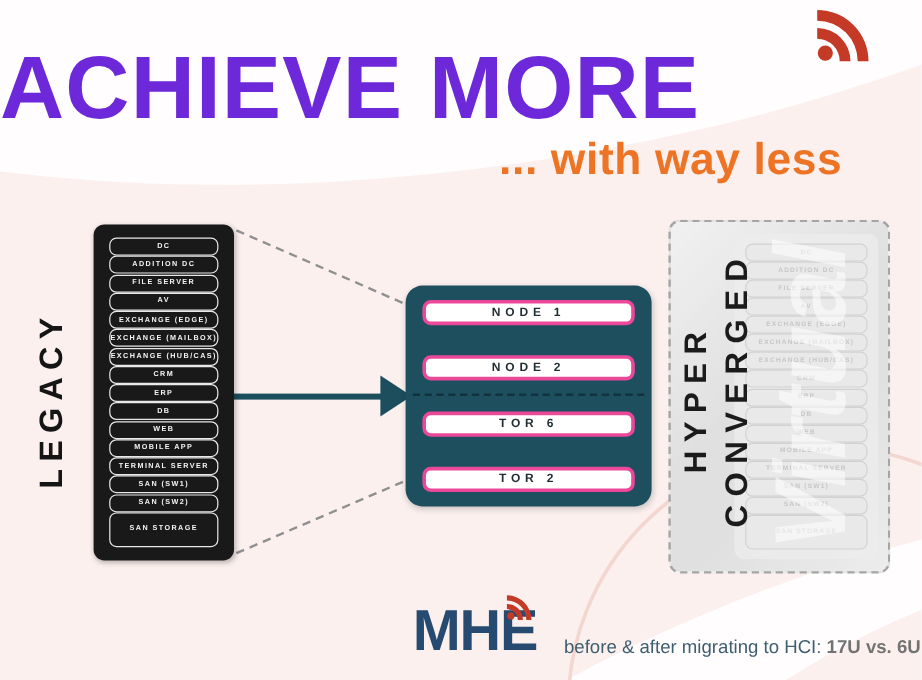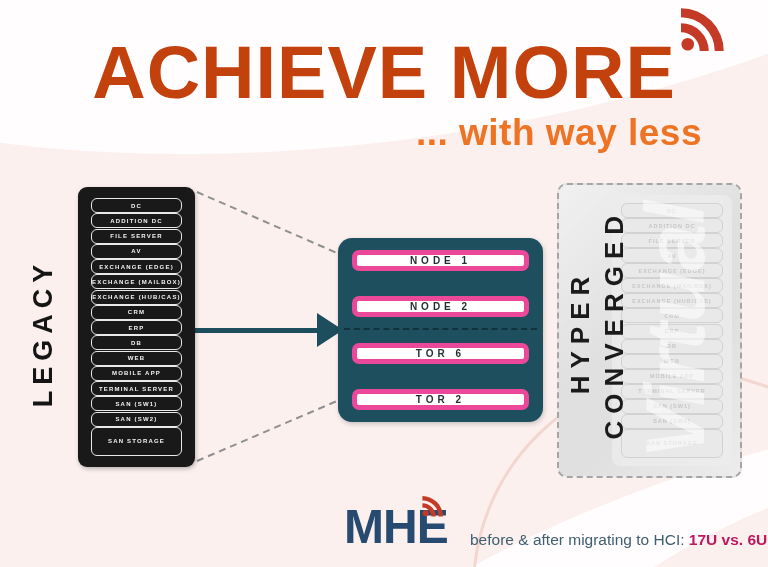--- a/index.html
+++ b/index.html
@@ -10,22 +10,22 @@
   }
   
   .sw{position:absolute; border-radius:50%; z-index:0;}
   .sw-top{ left:-420px; top:-560px; width:1600px; height:700px; background:#fffdfd; transform:rotate(-8deg);}
   .sw-bottom{ left:140px; top:430px; width:1500px; height:740px; background:#fffdfd; transform:rotate(-14deg);}
   .sw-corner{ left:470px; top:470px; width:900px; height:520px; background:#fbf0ee; transform:rotate(-16deg);}
   .sw-ring{ right:-140px; bottom:-240px; width:430px; height:430px; background:transparent; border:3px solid #f3d6cf;}
 
   
   .title{
-    position:absolute; left:0; right:0; top:36px; text-align:center; z-index:10;
-    font-size:74px; font-weight:800; letter-spacing:1px; color:#c2410c; line-height:1.0;
+    position:absolute; left:0; right:0; top:36px; text-align:left; z-index:10;
+    font-size:74px; font-weight:800; letter-spacing:1px; color:#6d28d9; line-height:1.0;
   }
   .title-icon{ position:absolute; left:678px; top:6px; width:48px; height:48px; z-index:11;}
   .subtitle{
     position:absolute; right:66px; top:112px; z-index:10;
     font-size:37px; font-weight:600; color:#ee7425; letter-spacing:0.5px;
   }
 
   
   .vlabel{
     position:absolute; z-index:10; text-align:center; white-space:nowrap;
@@ -59,21 +59,21 @@
   
   .hci-box{
     position:absolute; left:338px; top:238px; width:205px; height:184px; z-index:10;
     background:#1d4f5f; border-radius:14px; box-sizing:border-box; padding:12px 14px;
     display:flex; flex-direction:column; justify-content:space-between;
     box-shadow:1px 2px 5px rgba(0,0,0,0.2);
   }
   .hci-dash{position:absolute; left:6px; right:6px; top:90px; border-top:2px dashed rgba(8,22,28,0.5); z-index:0;}
   .nrow{
     position:relative; z-index:1; height:21px; background:#ffffff;
-    border:5px solid #ec4899; border-radius:7px; box-sizing:border-box;
+    border:3px solid #ec4899; border-radius:7px; box-sizing:border-box;
     display:flex; align-items:center; justify-content:center;
     color:#1f2d33; font-size:10px; font-weight:800; letter-spacing:4px; white-space:nowrap;
   }
 
   
   .ghost-box{
     position:absolute; left:557px; top:183px; width:185px; height:295px; z-index:8;
     background:#e0e0e0; border:2px dashed #a5a5a5; border-radius:10px; box-sizing:border-box;
     background-image:linear-gradient(135deg, rgba(255,255,255,0.55) 0%, rgba(255,255,255,0.0) 45%),
                      linear-gradient(315deg, rgba(255,255,255,0.4) 0%, rgba(255,255,255,0.0) 35%);
@@ -97,21 +97,21 @@
   }
 
   
   .logo-wrap{position:absolute; left:344px; top:503px; z-index:10;}
   .logo-text{font-size:48px; font-weight:800; color:#264a70; letter-spacing:-1px; line-height:1;}
   .logo-icon{position:absolute; left:77px; top:-8px; width:23px; height:23px;}
   .footer-text{
     position:absolute; left:470px; top:507px; width:300px; z-index:10;
     font-size:15.5px; color:#3f5e70; line-height:1.4; font-weight:500;
   }
-  .footer-text b{font-weight:800; color:#be185d;}
+  .footer-text b{font-weight:800; color:#737373;}
 </style>
 </head>
 <body>
 
 <div class="canvas">
 
   <div class="sw sw-top"></div>
   <div class="sw sw-bottom"></div>
   <div class="sw sw-corner"></div>
   <div class="sw sw-ring"></div>

